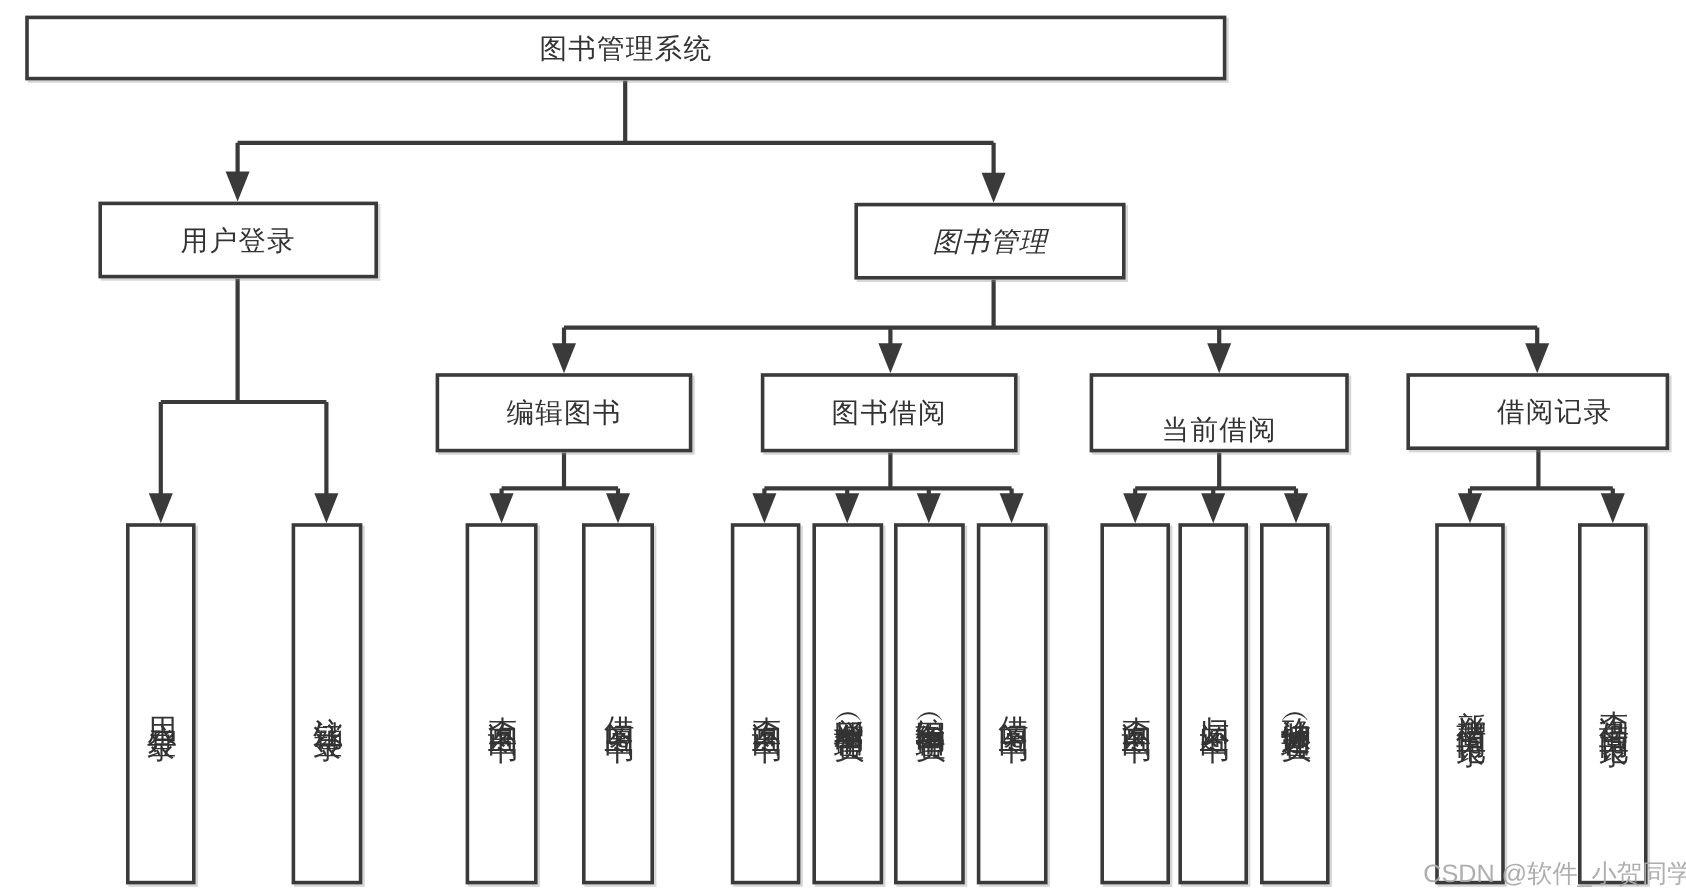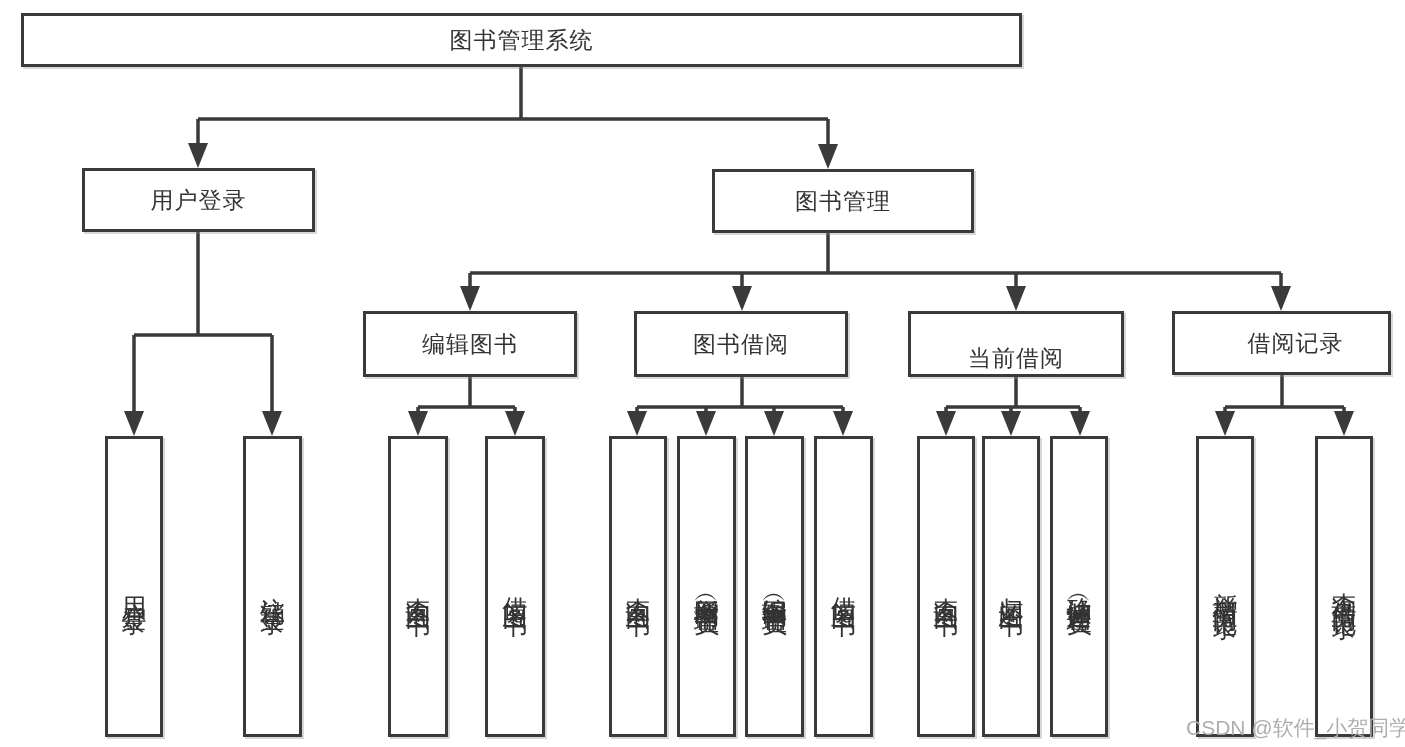--- a/index.html
+++ b/index.html
@@ -105,21 +105,21 @@
     </g>
   </svg>
 
   <div class="box" style="left:21px; top:13px; width:1001px; height:54px;">
     <span class="h-label">图书管理系统</span>
   </div>
 
   <div class="box" style="left:82px; top:168px; width:233px; height:64px;">
     <span class="h-label">用户登录</span>
   </div>
-  <div class="box" style="left:712px; top:169px; width:262px; height:64px;">
+  <div class="box" style="left:712px; top:169px; width:226px; height:64px;font-style:italic;">
     <span class="h-label">图书管理</span>
   </div>
 
   <div class="box" style="left:363px; top:311px; width:214px; height:66px;">
     <span class="h-label">编辑图书</span>
   </div>
   <div class="box" style="left:634px; top:311px; width:214px; height:66px;">
     <span class="h-label">图书借阅</span>
   </div>
   <div class="box" style="left:908px; top:311px; width:216px; height:66px;align-items:flex-end;">

